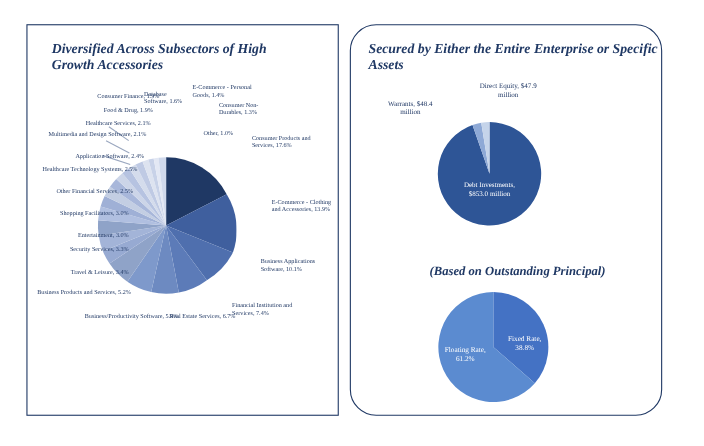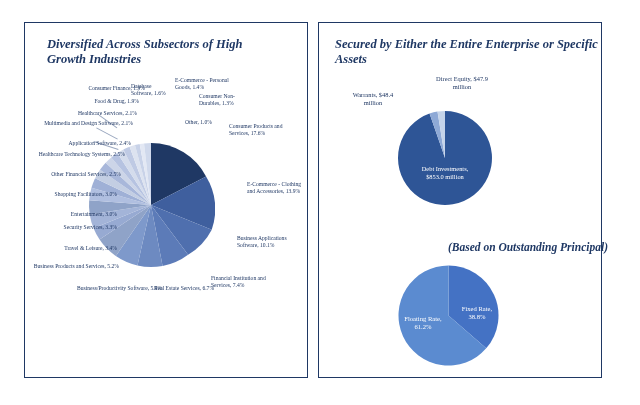--- a/index.html
+++ b/index.html
@@ -29,20 +29,21 @@
     left: 24px;
     top: 22px;
     width: 284px;
     height: 356px;
   }
   #panel-right {
     left: 318px;
     top: 22px;
     width: 284px;
     height: 356px;
+    border-radius: 24px;
   }
   .panel-title {
     position: absolute;
     font-style: italic;
     font-weight: bold;
     font-size: 12.5px;
     line-height: 15px;
     color: #1f3864;
   }
   #left-title {
@@ -60,21 +61,21 @@
     top: 192px;
     width: 275px;
     text-align: center;
     font-size: 12px;
     line-height: 16px;
   }
   #mid-subtitle {
     left: 14px;
     top: 217px;
     width: 275px;
-    text-align: right;
+    text-align: center;
     font-size: 11.5px;
     line-height: 15px;
   }
 
   
   .pie {
     position: absolute;
     border-radius: 50%;
   }
   #pie-sector {
@@ -134,21 +135,21 @@
   }
   svg { display: block; }
 </style>
 </head>
 <body>
 
 <div class="page">
 
   <div class="panel" id="panel-left">
 
-    <div class="panel-title" id="left-title">Diversified Across Subsectors of High Growth Industries</div>
+    <div class="panel-title" id="left-title">Diversified Across Subsectors of High Growth Accessories</div>
 
     <div class="pie" id="pie-sector">
       <svg width="128" height="128" viewBox="0 0 128 128">
         <g transform="translate(64,64)">
 
           <path d="M0 0 L0,-62 A62,62 0 0,1 55.08,-28.48 Z" fill="#1f3864"></path>
 
           <path d="M0 0 L55.08,-28.48 A62,62 0 0,1 60.74,24.65 Z" fill="#3f5f9e"></path>
 
           <path d="M0 0 L60.74,24.65 A62,62 0 0,1 37.09,49.67 Z" fill="#4f6fae"></path>

